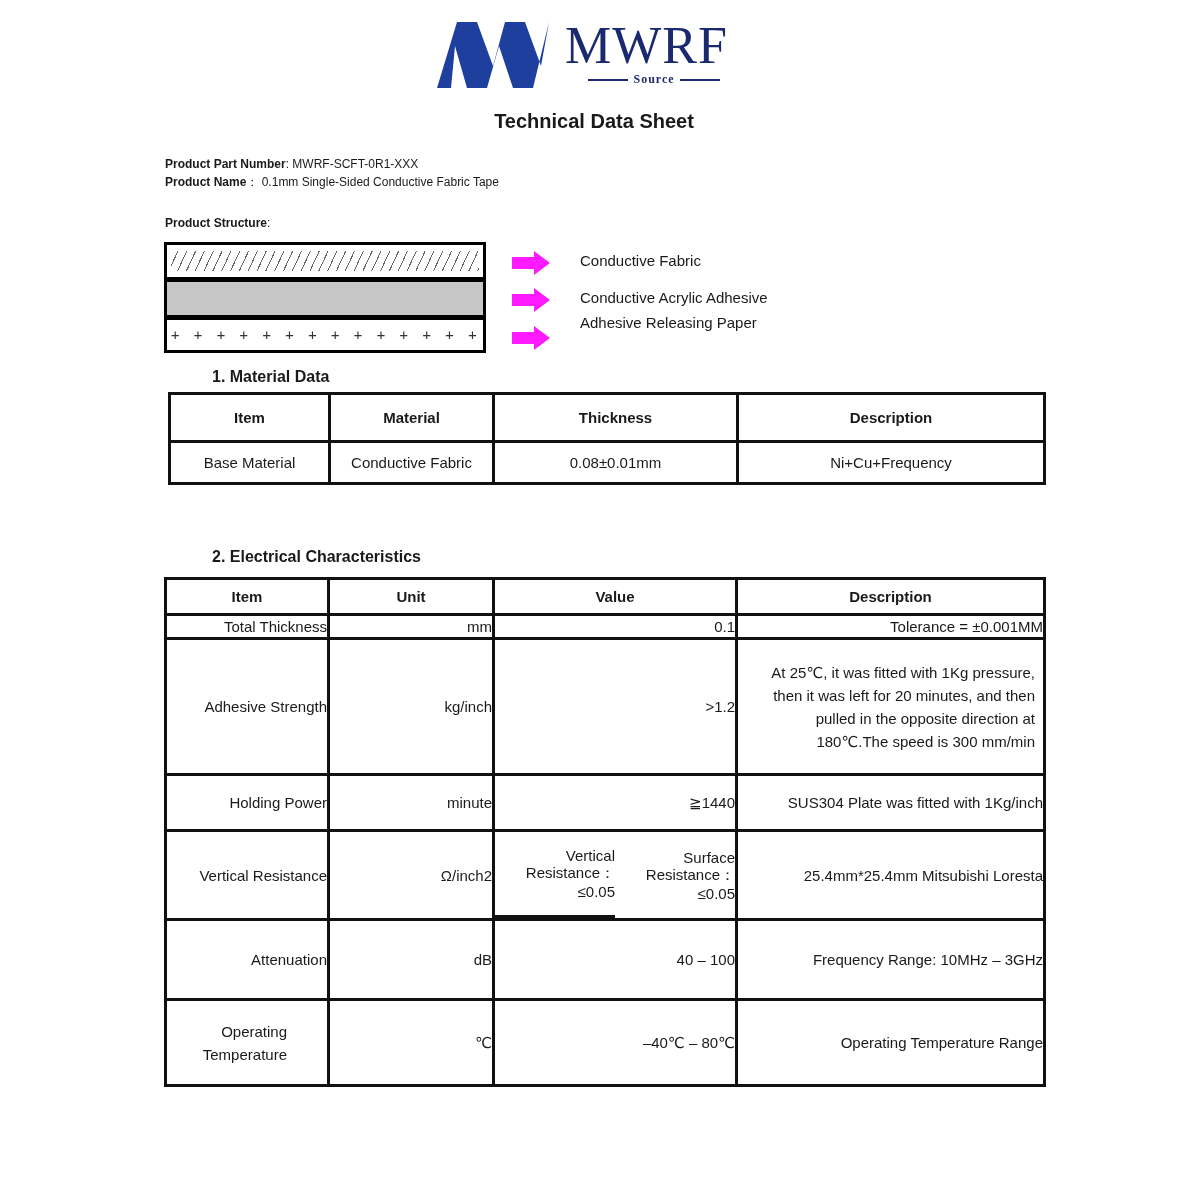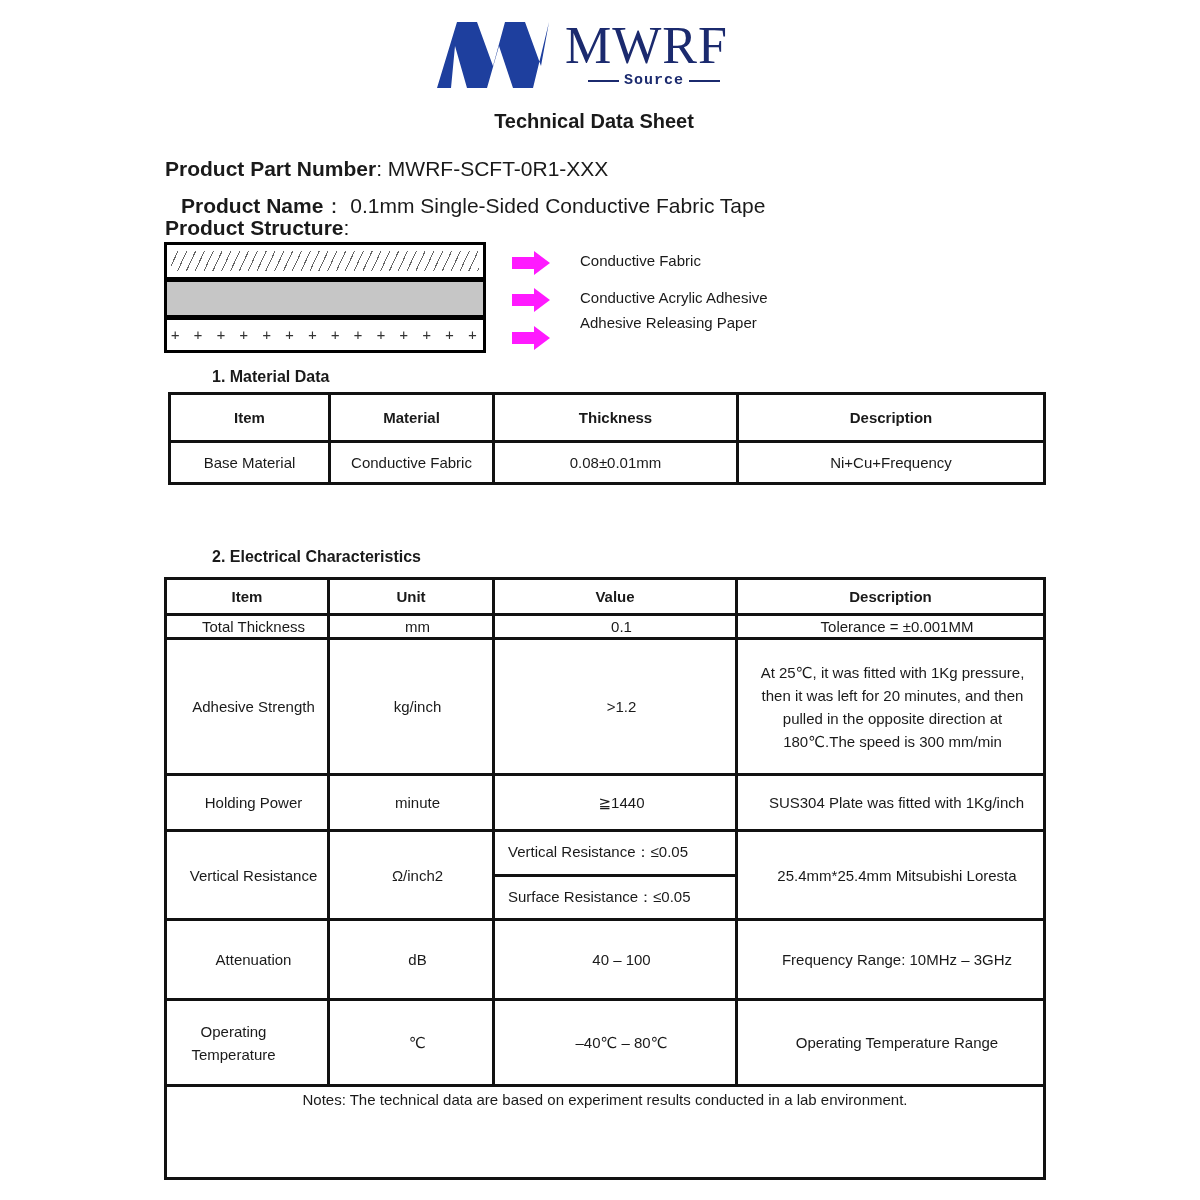--- a/index.html
+++ b/index.html
@@ -5,30 +5,30 @@
   html, body { margin: 0; padding: 0; background: #ffffff; }
   body { width: 1200px; height: 1200px; position: relative; overflow: hidden;
          font-family: "Liberation Sans", "DejaVu Sans", sans-serif; color: #1a1a1a; }
   .abs { position: absolute; }
 
   
   #logo-mark { left: 437px; top: 22px; width: 112px; height: 66px; }
   #logo-word { left: 565px; top: 18px; font-family: "Liberation Serif", "DejaVu Serif", serif;
                font-size: 52px; color: #1b2a6e; letter-spacing: 1px; line-height: 56px; }
   #logo-sub { left: 588px; top: 72px; width: 132px; display: flex; align-items: center;
-              font-family: Liberation Mono, monospace; font-weight: bold; font-size: 15px; color: #1b2a6e; }
+              font-family: Liberation Serif, serif; font-weight: bold; font-size: 12px; color: #1b2a6e; }
   #logo-sub .line { flex: 1; height: 2px; background: #1b2a6e; }
   #logo-sub span.txt { padding: 0 5px; letter-spacing: 1px; }
   #doc-title { left: 0; width: 1188px; text-align: center; top: 110px; font-size: 20px; font-weight: bold; }
 
   
-  .info { left: 165px; font-size: 21px; }
+  .info { left: 165px; font-size: 12px; }
   .info b { font-weight: bold; }
   #info-part { top: 157px; }
-  #info-name { top: 192px; margin-left: 16px; }
+  #info-name { top: 174px; }
   #info-struct { top: 216px; }
 
   
   #struct { left: 164px; top: 242px; width: 326px; height: 110px; }
   .layer { position: absolute; left: 0; width: 322px; border: 3px solid #000; box-sizing: border-box; }
   #layer1 { top: 0; height: 38px; background: repeating-linear-gradient(115deg, #fff 0 4px, #666 4px 5px, #fff 5px 8px); background-clip: content-box; padding: 6px 4px; }
   #layer2 { top: 37px; height: 39px; background: #c6c6c6; }
   #layer3 { top: 75px; height: 36px; font-family: "DejaVu Sans Mono", monospace; font-size: 14px;
             line-height: 30px; letter-spacing: 3px; white-space: nowrap; overflow: hidden; padding-left: 4px; color: #333; }
   .arrow { position: absolute; left: 512px; width: 38px; height: 24px; }
@@ -37,24 +37,24 @@
   
   .section-title { left: 172px; font-size: 16px; font-weight: bold; margin-left: 40px; }
 
   
   table { border-collapse: collapse; position: absolute; font-size: 15px; }
   td, th { border: 3px solid #111; padding: 0; }
   th { font-weight: bold; }
   #mat-table { left: 168px; top: 392px; width: 878px; }
   #mat-table td { text-align: center; }
   #elec-table { left: 164px; top: 577px; width: 882px; }
-  #elec-table td { text-align: center; padding-left: 13px; vertical-align: middle; }
+  #elec-table td { text-align: right; padding-left: 13px; vertical-align: middle; }
   #elec-table td.desc-multi { padding: 6px 8px 6px 12px; line-height: 23px; }
   #elec-table td.split { padding: 0; }
-  .split-inner { display: flex; flex-direction: column; height: 100%; }
+  .split-inner { display: flex; height: 100%; }
   .split-inner div { flex: 1; display: flex; align-items: center; padding-left: 13px; }
   .split-inner div:first-child { border-bottom: 3px solid #111; }
   #elec-table td.notes { vertical-align: top; padding: 4px 14px; height: 82px; }
 </style>
 </head>
 <body>
 
 <svg id="logo-mark" class="abs" viewBox="0 0 112 66">
   <polygon points="0,66 20,0 40,0 56,44 68,0 88,0 104,44 112,0 112,0 96,66 76,66 62,24 50,66 30,66 18,24 14,66" fill="#1e3f9e"></polygon>
 </svg>
@@ -169,17 +169,14 @@
     <td>dB</td>
     <td>40 – 100</td>
     <td>Frequency Range: 10MHz – 3GHz</td>
   </tr>
   <tr style="height:86px">
     <td style="line-height:23px;padding-right:40px">Operating Temperature</td>
     <td>℃</td>
     <td>–40℃ – 80℃</td>
     <td>Operating Temperature Range</td>
   </tr>
-  <tr>
-    <td class="notes" colspan="4">Notes: The technical data are based on experiment results conducted in a lab environment.</td>
-  </tr>
 </tbody>
   </table>
 
 </body></html>

